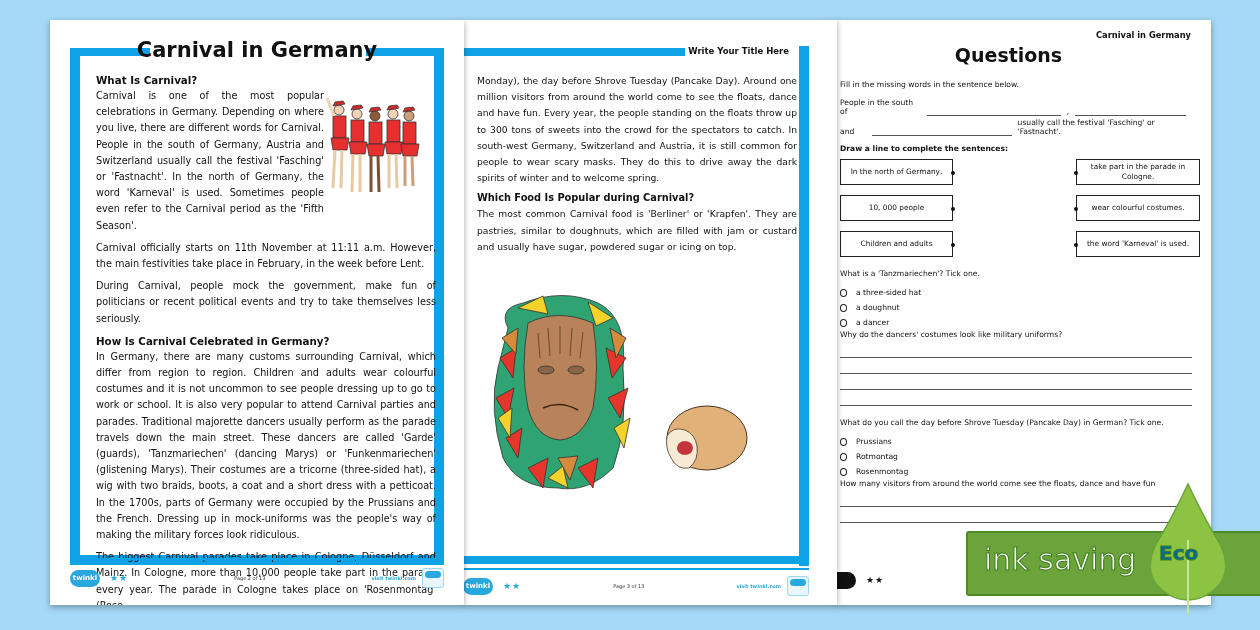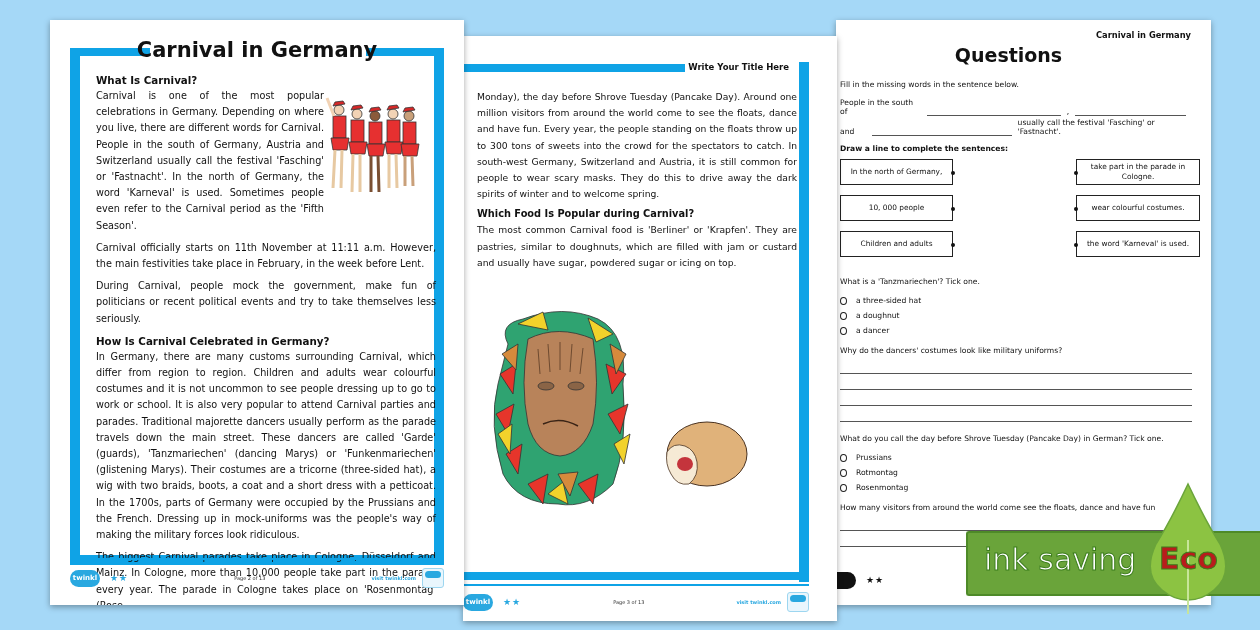--- a/index.html
+++ b/index.html
@@ -1,21 +1,21 @@
 <!DOCTYPE html>
 <html><head>
 <meta charset="utf-8">
 <style>
   * { box-sizing: border-box; margin: 0; padding: 0; }
   html, body { width: 1260px; height: 630px; overflow: hidden; }
   body { background: #a5d8f7; font-family: "DejaVu Sans", sans-serif; position: relative; color: #111; }
 
   .page { position: absolute; background: #fff; box-shadow: 0 2px 6px rgba(0,0,0,0.35); overflow: hidden; }
   .p1 { left: 50px; top: 20px; width: 414px; height: 585px; z-index: 3; }
-  .p2 { left: 463px; top: 20px; width: 374px; height: 585px; z-index: 2; margin-top: 16px; }
+  .p2 { left: 463px; top: 20px; width: 374px; height: 585px; z-index: 2; }
   .p3 { left: 836px; top: 20px; width: 375px; height: 585px; z-index: 1; }
 
   
   .p1 .frame { position: absolute; left: 20px; top: 28px; width: 374px; height: 517px; border: 10px solid #0fa3e6; border-top-width: 8px; }
   .p1 .title-gap { position: absolute; left: 100px; top: 16px; width: 216px; height: 30px; background: #fff; }
   .p1 .title { position: absolute; left: 50px; top: 18px; width: 314px; text-align: center; font-weight: bold; font-size: 21px; font-family: "DejaVu Sans", sans-serif; }
   .p1 .content { position: absolute; left: 46px; top: 52px; width: 340px; font-size: 9.7px; line-height: 16.2px; }
   .p1 .content h3 { font-size: 10.3px; font-weight: bold; line-height: 16px; }
   .p1 .content p { margin-bottom: 6px; text-align: justify; }
   .p1 .narrow { width: 228px; }
@@ -50,32 +50,32 @@
   .p3 .content { position: absolute; left: 4px; top: 60px; width: 352px; font-size: 7.6px; }
   .line-row { display: flex; align-items: flex-end; height: 20px; }
   .blank { border-bottom: 1px solid #555; display: inline-block; height: 1px; margin: 0 6px; }
   .match-grid { position: relative; height: 110px; margin-top: 6px; }
   .mbox { position: absolute; border: 1px solid #222; height: 26px; display: flex; align-items: center; justify-content: center; text-align: center; font-size: 7.4px; line-height: 10px; padding: 0 4px; }
   .mbox.left { left: 0; width: 113px; }
   .mbox.right { left: 236px; width: 124px; }
   .dot { position: absolute; width: 4px; height: 4px; border-radius: 50%; background: #111; top: 11px; }
   .mbox.left .dot { right: -3px; }
   .mbox.right .dot { left: -3px; }
-  .q { margin-top: 8px; }
+  .q { }
   .opt { display: flex; align-items: center; height: 15px; }
   .radio { width: 7px; height: 8px; border: 1.3px solid #222; border-radius: 50%; margin-right: 9px; }
   .write-line { border-bottom: 1px solid #555; height: 16px; }
   .p3 .footer { left: 0; top: 548px; }
   .p3 .blackstar { color: #111; }
 
   
   .eco-bar { position: absolute; left: 966px; top: 531px; width: 294px; height: 65px; background: #6aa43a; border: 2px solid #4e8a28; border-right: none; border-radius: 3px 0 0 3px; z-index: 10; }
   .eco-text { position: absolute; left: 984px; top: 542px; font-size: 30px; color: #fff; z-index: 11; font-family: "DejaVu Sans", sans-serif; -webkit-text-stroke: 1px #3c7d1c; }
   .leaf { position: absolute; left: 1148px; top: 482px; width: 80px; height: 132px; z-index: 12; }
-  .eco-word { position: absolute; left: 1159px; top: 541px; font-size: 30px; font-weight: bold; color: #b91c1c; z-index: 13; -webkit-text-stroke: 1px #3c7d1c; }
+  .eco-word { position: absolute; left: 1159px; top: 541px; font-size: 20px; font-weight: bold; color: #0369a1; z-index: 13; -webkit-text-stroke: 1px #3c7d1c; }
 </style>
 </head>
 <body>
 
 <div class="page p1">
   <div class="frame"></div>
   <div class="title-gap"></div>
   <div class="title">Carnival in Germany</div>
 
   <svg class="dancers" viewBox="0 0 96 118">

